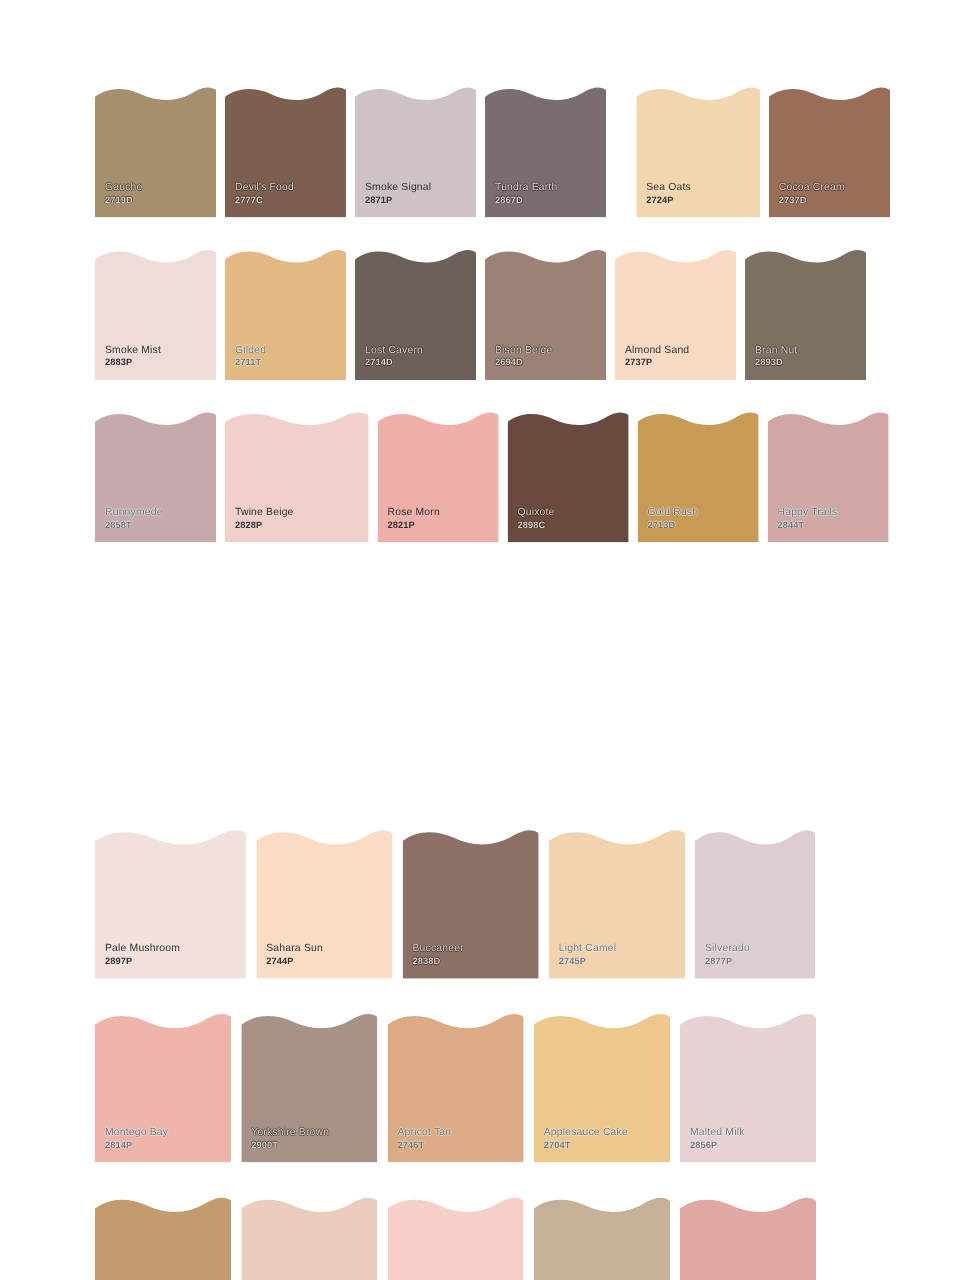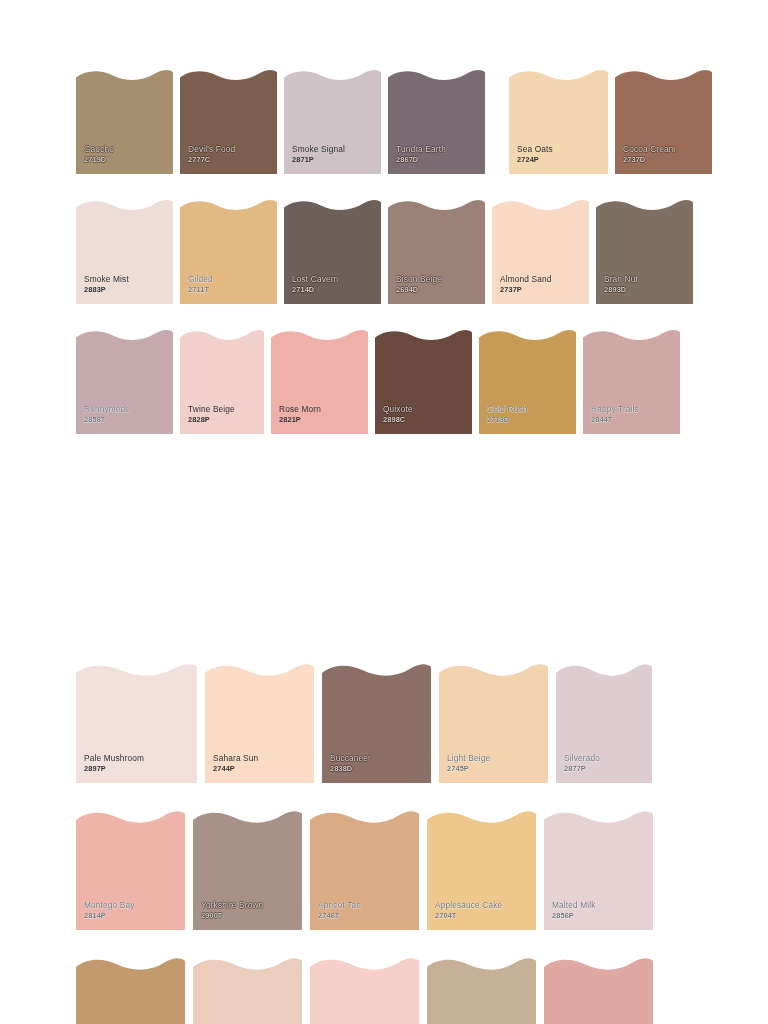--- a/index.html
+++ b/index.html
@@ -227,21 +227,21 @@
       <div class="swatch-row" style="margin-bottom: 24px;">
         <div class="swatch mid" style="width: 97px; height: 106px; margin-right: 7px;">
           <svg class="swatch-shape" viewBox="0 0 100 100" preserveAspectRatio="none">
             <path d="M0,9 C10,2 24,1 38,7 C52,13 68,13 82,5 C90,1 96,1 100,4 L100,100 L0,100 Z" fill="#c5a9ac"></path>
           </svg>
           <div class="swatch-labels">
             <div class="swatch-name">Runnymede</div>
             <div class="swatch-code">2858T</div>
           </div>
         </div>
-        <div class="swatch light" style="width: 84px; height: 106px; margin-right: 7px;">
+        <div class="swatch light" style="width: 115px; height: 106px; margin-right: 7px;">
           <svg class="swatch-shape" viewBox="0 0 100 100" preserveAspectRatio="none">
             <path d="M0,9 C10,2 24,1 38,7 C52,13 68,13 82,5 C90,1 96,1 100,4 L100,100 L0,100 Z" fill="#f1cfcb"></path>
           </svg>
           <div class="swatch-labels">
             <div class="swatch-name">Twine Beige</div>
             <div class="swatch-code">2828P</div>
           </div>
         </div>
         <div class="swatch light" style="width: 97px; height: 106px; margin-right: 7px;">
           <svg class="swatch-shape" viewBox="0 0 100 100" preserveAspectRatio="none">
@@ -308,21 +308,21 @@
           <div class="swatch-labels">
             <div class="swatch-name">Buccaneer</div>
             <div class="swatch-code">2838D</div>
           </div>
         </div>
         <div class="swatch mid" style="width: 109px; height: 121px; margin-right: 8px;">
           <svg class="swatch-shape" viewBox="0 0 100 100" preserveAspectRatio="none">
             <path d="M0,9 C10,2 24,1 38,7 C52,13 68,13 82,5 C90,1 96,1 100,4 L100,100 L0,100 Z" fill="#f2d3ae"></path>
           </svg>
           <div class="swatch-labels">
-            <div class="swatch-name">Light Beige</div>
+            <div class="swatch-name">Light Camel</div>
             <div class="swatch-code">2745P</div>
           </div>
         </div>
         <div class="swatch mid" style="width: 96px; height: 121px;">
           <svg class="swatch-shape" viewBox="0 0 100 100" preserveAspectRatio="none">
             <path d="M0,9 C10,2 24,1 38,7 C52,13 68,13 82,5 C90,1 96,1 100,4 L100,100 L0,100 Z" fill="#ddcdd1"></path>
           </svg>
           <div class="swatch-labels">
             <div class="swatch-name">Silverado</div>
             <div class="swatch-code">2877P</div>

